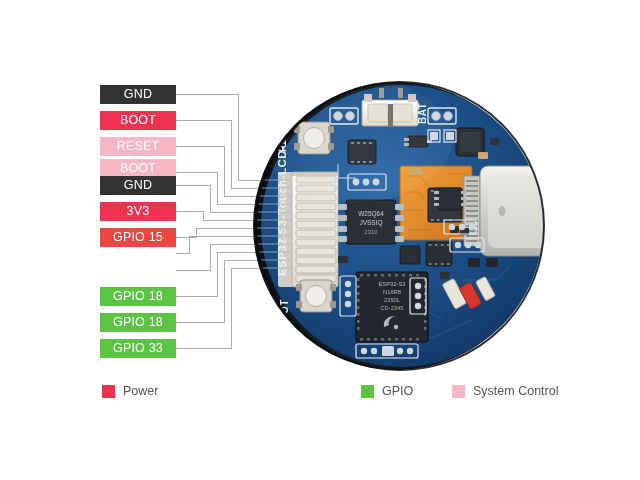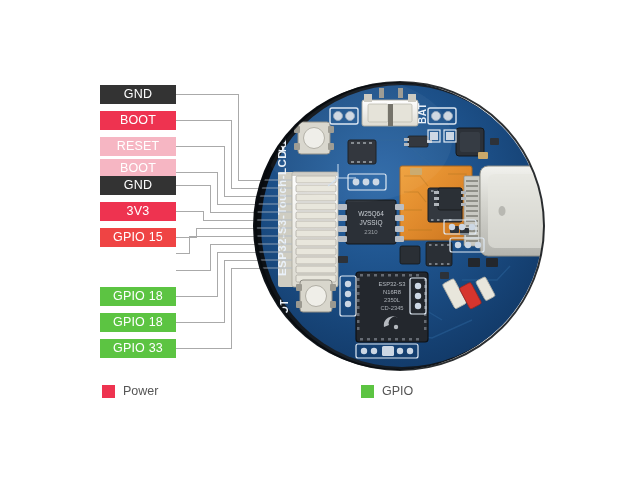--- a/index.html
+++ b/index.html
@@ -492,15 +492,19 @@
 
   <div id="legend">
     <div class="legend-item" style="left:102px;">
       <span class="legend-swatch" style="background:#ee3350;"></span>
       <span class="legend-text">Power</span>
     </div>
     <div class="legend-item" style="left:349px;padding-left:12px;">
       <span class="legend-swatch" style="background:#5cc442;"></span>
       <span class="legend-text">GPIO</span>
     </div>
+    <div class="legend-item" style="left:452px;">
+      <span class="legend-swatch" style="background:#f6b6c3;"></span>
+      <span class="legend-text">System Control</span>
+    </div>
   </div>
 
 </div>
 
 </body></html>

